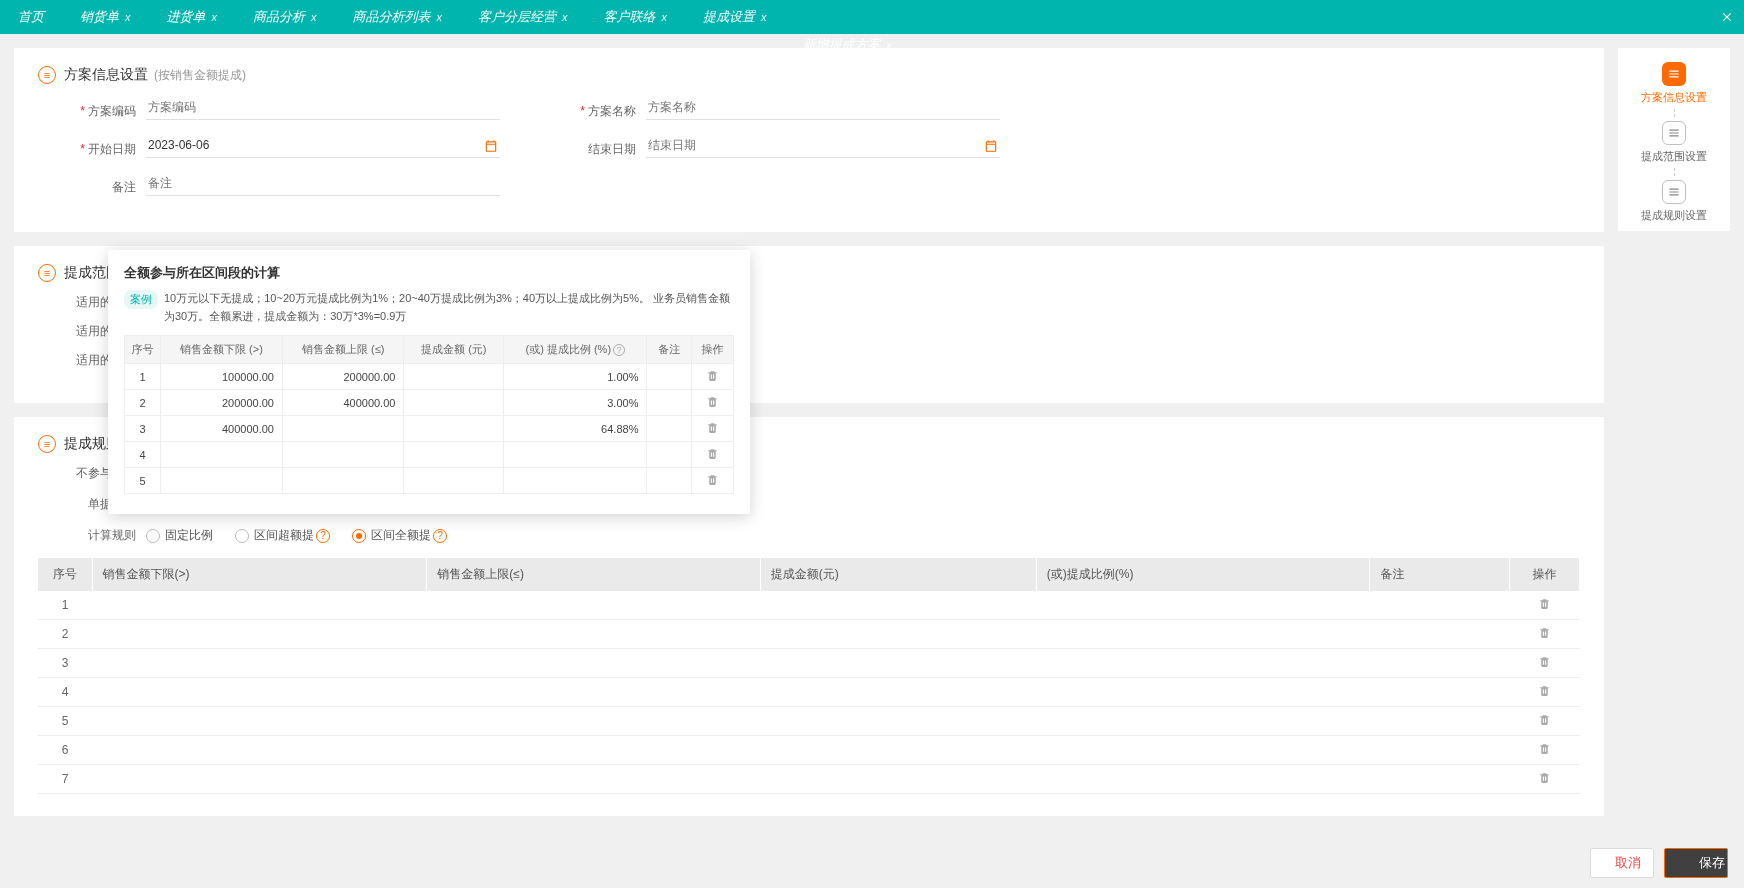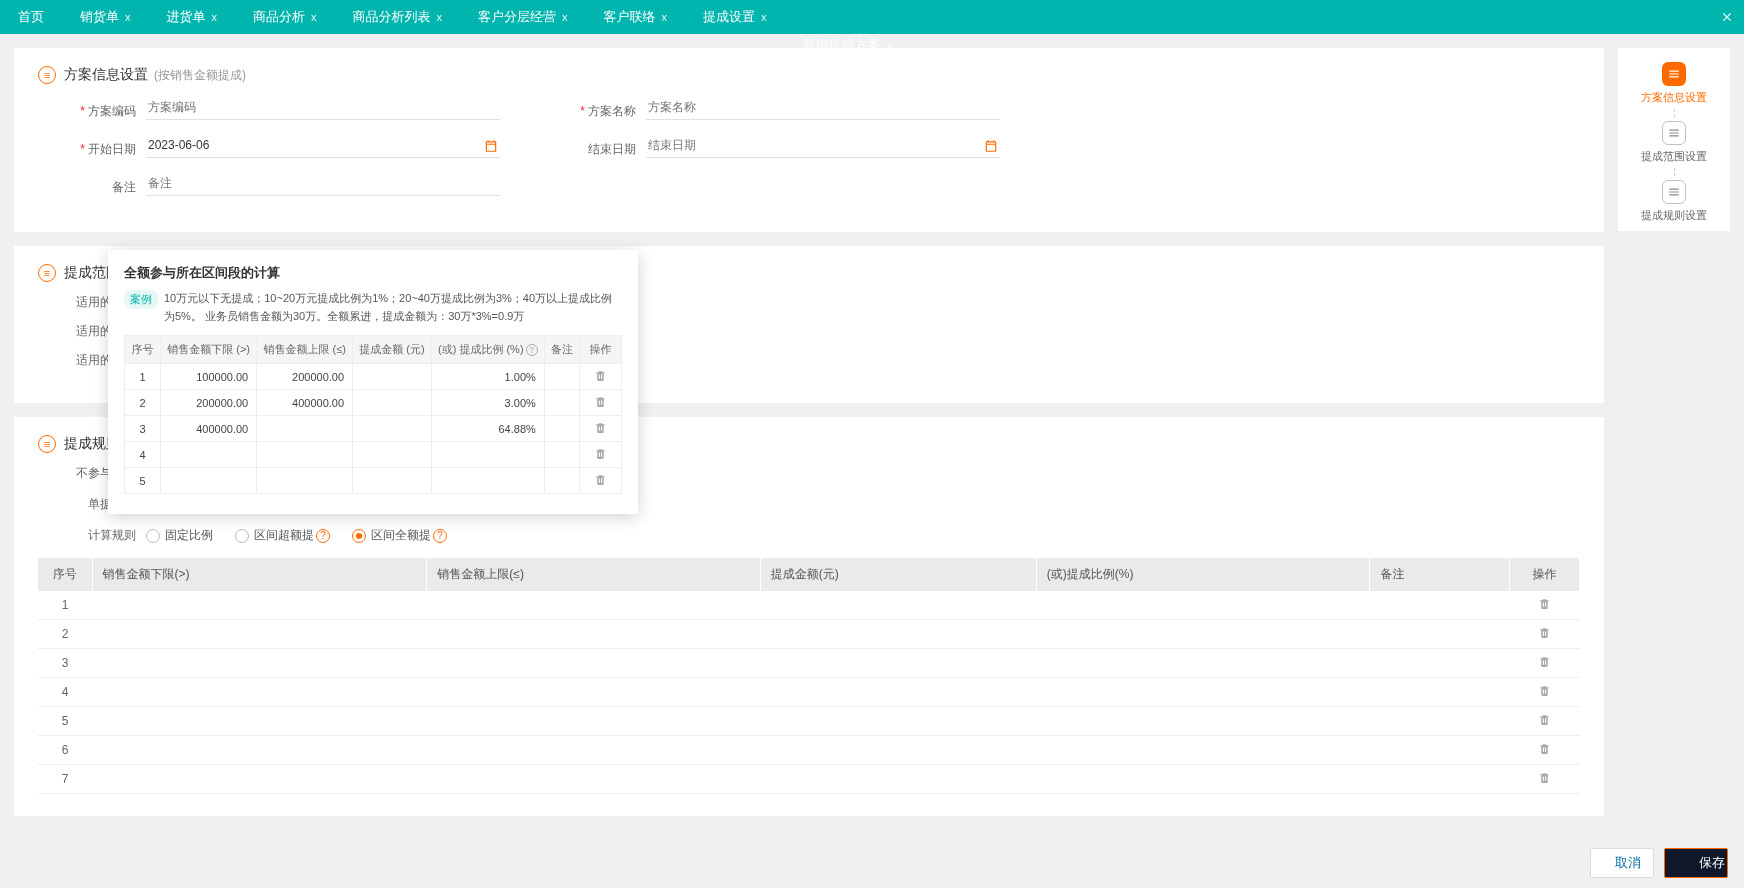--- a/index.html
+++ b/index.html
@@ -20,20 +20,21 @@
   position: relative;
 }
 .tab-item {
   padding: 0 18px;
   color: #fff;
   font-size: 13px;
   display: flex;
   align-items: center;
   cursor: pointer;
   white-space: nowrap;
+  font-style: italic;
 }
 .tab-item.active { background: #009e96; margin-top: 45px; }
 .tab-close-x { margin-left: 6px; font-size: 11px; opacity: .9; cursor: pointer; }
 .tabs-close-all {
   margin-left: auto;
   width: 34px;
   display: flex;
   align-items: center;
   justify-content: center;
   cursor: pointer;
@@ -129,21 +130,21 @@
 .main-table th:last-child { width: 70px; }
 .main-table td {
   padding: 6px 10px; border-bottom: 1px solid #eee; height: 24px;
 }
 .main-table td:first-child { text-align: center; color: #666; width: 54px; }
 .main-table td:last-child { text-align: center; width: 70px; }
 .trash-icon { width: 13px; height: 13px; fill: #aaa; cursor: pointer; }
 
 
 .tooltip-popup {
-  position: absolute; top: 250px; left: 108px; width: 530px;
+  position: absolute; top: 250px; left: 108px; width: 642px;
   background: #fff; box-shadow: 0 3px 16px rgba(0,0,0,.18);
   border-radius: 2px; padding: 14px 16px 12px; z-index: 100;
 }
 .tooltip-title { font-size: 13px; font-weight: 600; color: #333; margin-bottom: 8px; }
 .tooltip-case { display: flex; align-items: flex-start; margin-bottom: 10px; }
 .case-tag {
   background: #e6f7f5; color: #00b5ad; font-size: 11px;
   padding: 2px 6px; margin-right: 6px; border-radius: 8px;
   flex-shrink: 0;
 }
@@ -164,22 +165,22 @@
 
 .footer-bar {
   position: fixed; bottom: 0; right: 0;
   display: flex; gap: 10px; padding: 10px 16px;
   background: transparent;
 }
 .btn {
   min-width: 64px; height: 30px; font-size: 13px; cursor: pointer;
   border-radius: 2px; display: flex; align-items: center; justify-content: center;
 }
-.btn-cancel { background: #fff; border: 1px solid #dcdcdc; color: #0369a1; padding-left: 12px; }
-.btn-save { background: #0f172a; border: 1px solid #ff6a00; color: #fff; padding-left: 32px; }
+.btn-cancel { background: #fff; border: 1px solid #dcdcdc; color: #ef4444; padding-left: 12px; }
+.btn-save { background: #404040; border: 1px solid #ff6a00; color: #fff; padding-left: 32px; }
 </style>
 </head>
 <body>
 
 <div class="tabs-bar">
   <div class="tab-item">
       <span>首页</span>
     </div>
   <div class="tab-item">
       <span>销货单</span>

